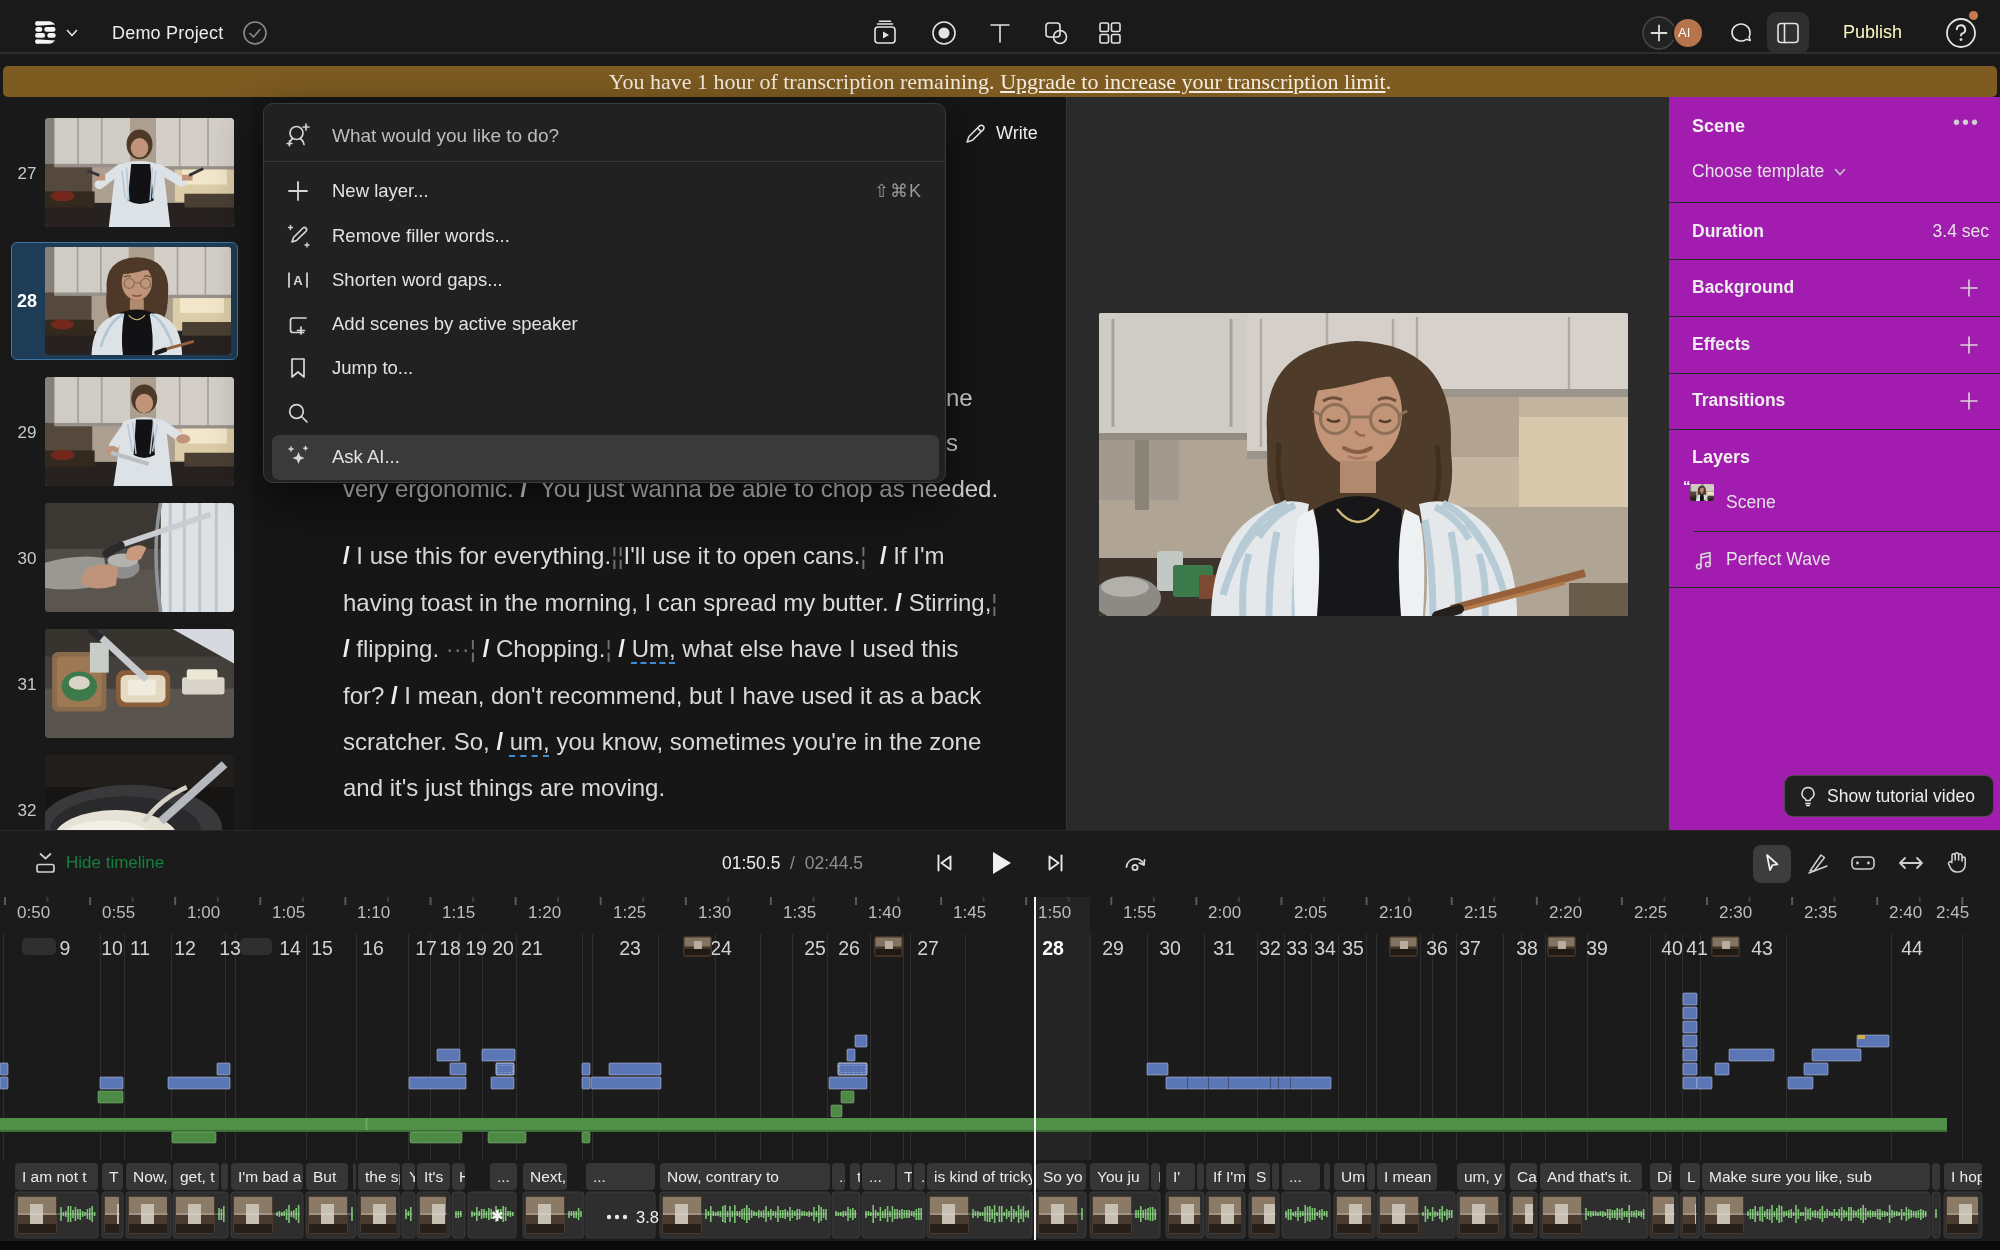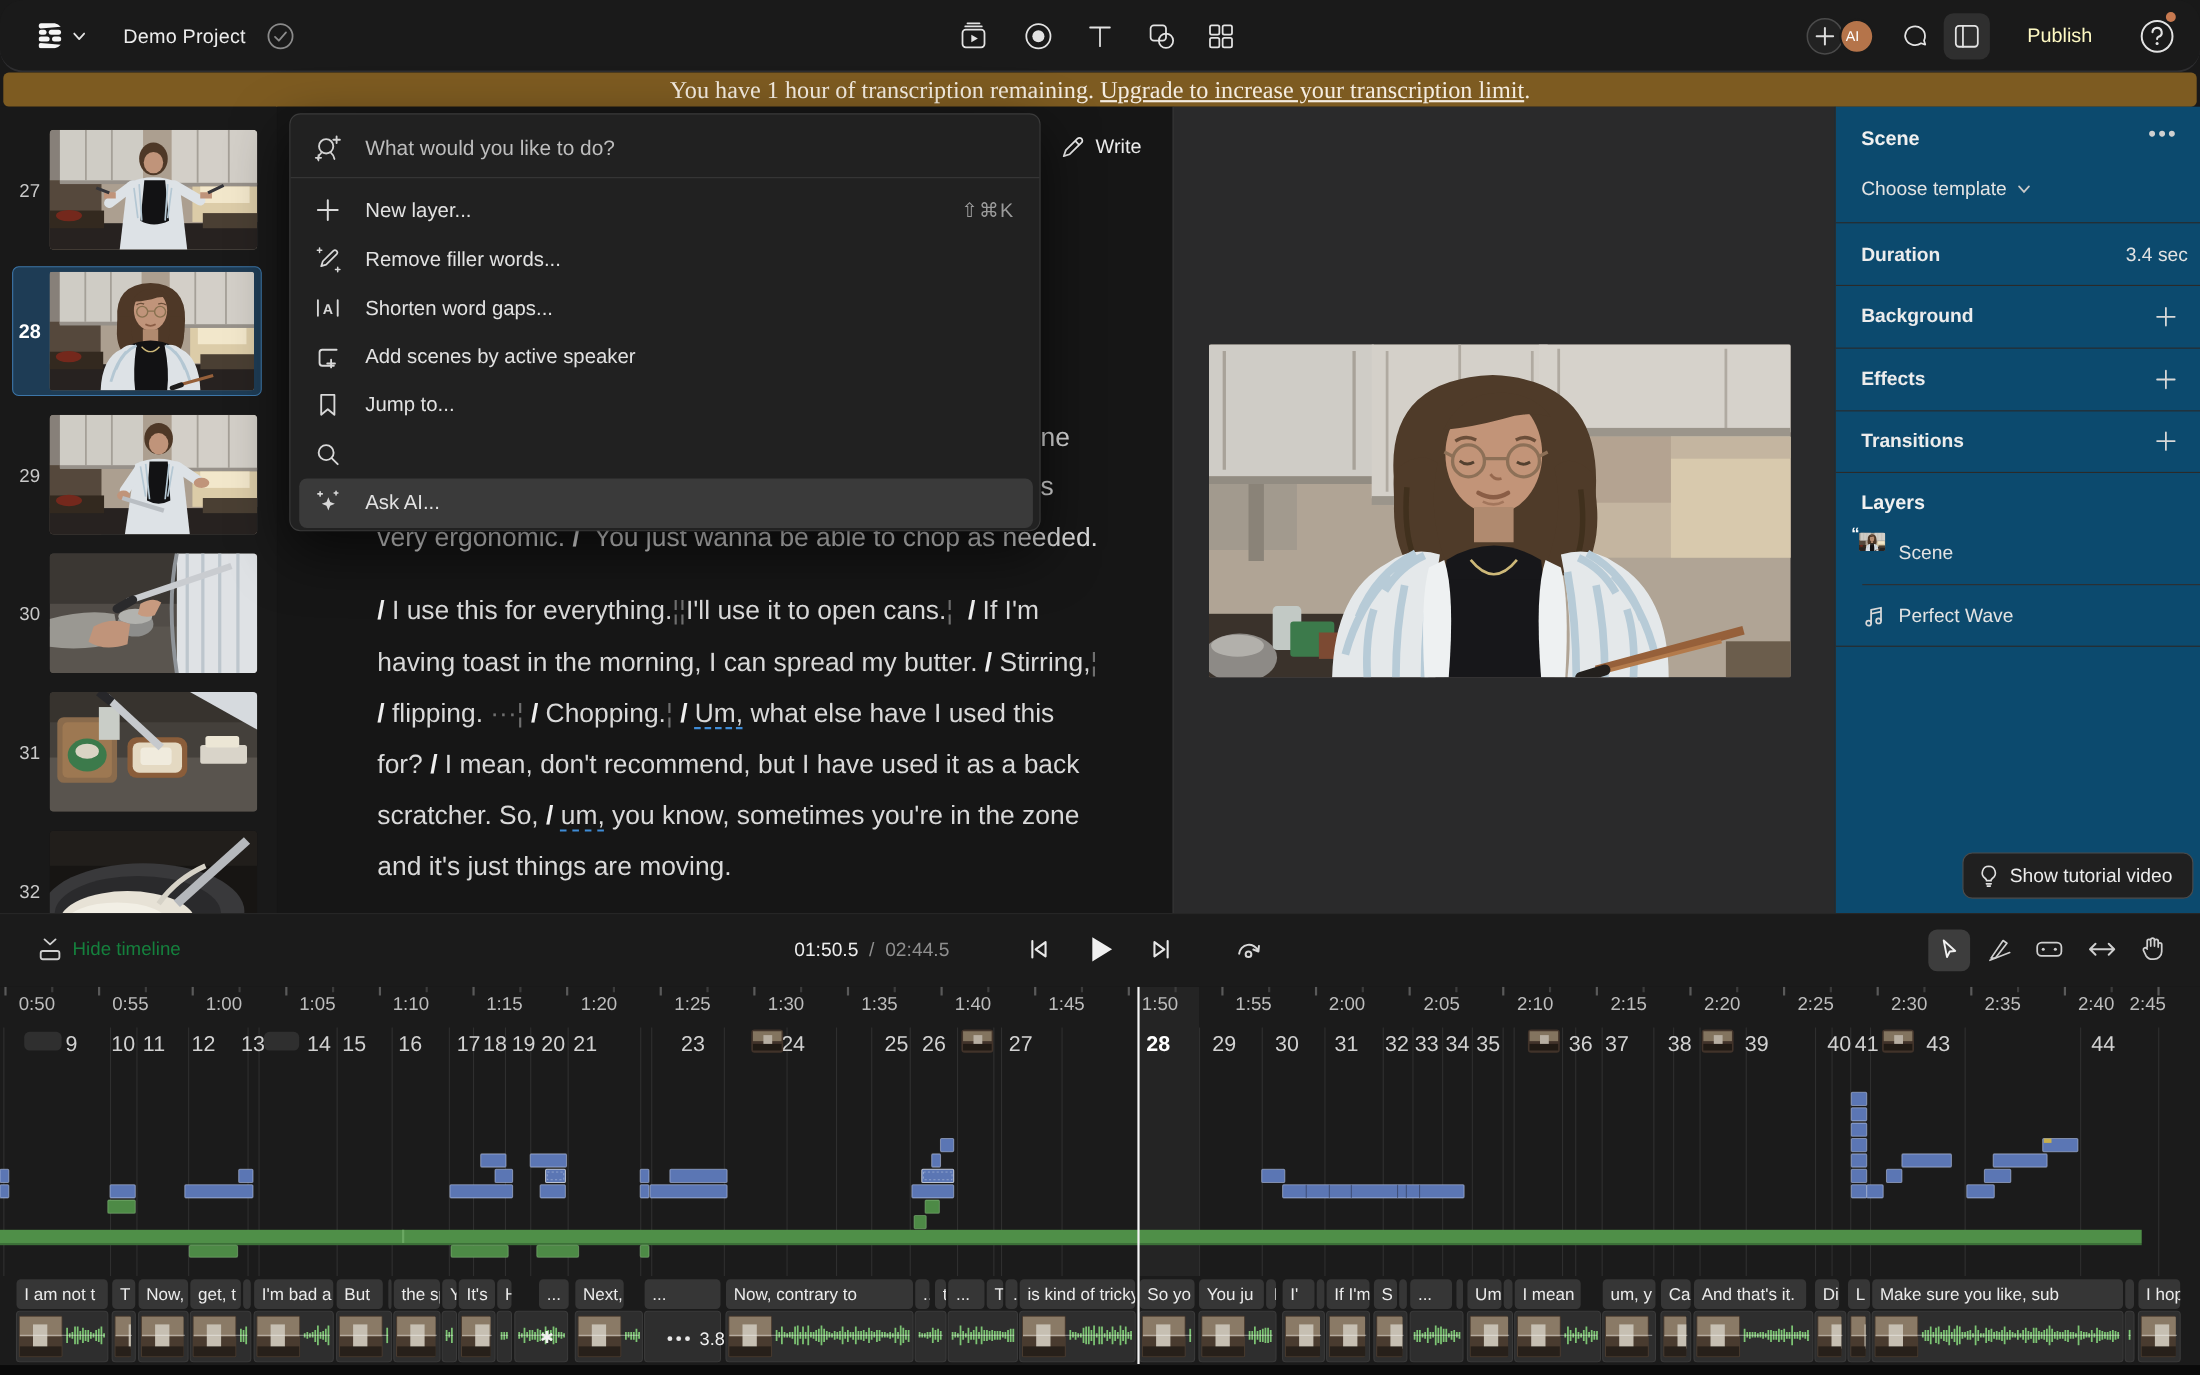--- a/index.html
+++ b/index.html
@@ -7,21 +7,21 @@
     font-family:"Liberation Sans", sans-serif; -webkit-font-smoothing:antialiased; }
   .abs { position:absolute; }
   #app { position:relative; width:2000px; height:1250px; }
   svg { display:block; }
   .ic { stroke:#e3e3e3; fill:none; stroke-width:1.6; stroke-linecap:round; stroke-linejoin:round; }
 </style>
 </head>
 <body>
 <div id="app">
 
-<div class="abs" style="left:0;top:0;width:2000px;height:66px;background:#1a1a1a;border-bottom:2px solid #2e2e30;border-radius:21px;">
+<div class="abs" style="left:0;top:0;width:2000px;height:54px;background:#1a1a1a;border-bottom:2px solid #2e2e30;">
 
   <svg class="abs" style="left:35px;top:21px;" width="21" height="23" viewBox="0 0 21 23">
     <g fill="#f5f5f5">
       <path d="M3.2 0.2 h11.6 a9.5 9.5 0 0 1 5.4 3.2 l-18.4 1.4 a2.4 2.4 0 0 1 1.4 -4.6 z"></path>
       <rect x="0.3" y="6.1" width="7" height="4.6" rx="2.3"></rect>
       <rect x="9.3" y="6.1" width="11.2" height="4.6" rx="2.3"></rect>
       <rect x="0.1" y="12.1" width="10" height="4.6" rx="2.3"></rect>
       <rect x="12.3" y="12.1" width="8.4" height="4.6" rx="2.3"></rect>
       <path d="M3.2 22.8 h11.6 a9.5 9.5 0 0 0 5.4 -3.2 l-18.4 -1.4 a2.4 2.4 0 0 0 1.4 4.6 z"></path>
     </g>
@@ -301,21 +301,21 @@
           <path d="M394 250 q-16 -42 -50 -60 M406 284 q-10 -44 -38 -74 M370 226 q-12 -22 -34 -32 M334 303 q0 -52 -8 -96 M360 303 q0 -46 -8 -84 M386 303 q2 -38 -6 -62" stroke="#b7cbd7" stroke-width="7" fill="none"></path>
           <path d="M214 196 q10 30 4 107 l-22 0 q-4 -70 4 -100 z" fill="#eef1f2"></path>
           <path d="M306 196 q-10 30 -4 107 l22 0 q4 -70 -4 -100 z" fill="#eef1f2"></path>
           <path d="M352 296 L486 260" stroke="#96603a" stroke-width="8"></path>
           <path d="M354 299 L466 270" stroke="#b37a4b" stroke-width="3.5"></path>
           <path d="M338 303 l22 -7" stroke="#23201d" stroke-width="10" stroke-linecap="round"></path>
         </svg>
       </div>
 </div>
 
-<div class="abs" style="left:1668px;top:97px;width:332px;height:733px;background:#0c4a6e;border-left:1px solid #2c2c2c;overflow:hidden;">
+<div class="abs" style="left:1668px;top:97px;width:332px;height:733px;background:#a21caf;border-left:1px solid #2c2c2c;overflow:hidden;">
 <div class="abs" style="left:23px;top:19px;font-size:18px;font-weight:bold;color:#f0f0f0;">Scene</div>
 <div class="abs" style="left:284px;top:14px;font-size:20px;color:#d0d0d0;letter-spacing:2px;">•••</div>
 <div class="abs" style="left:23px;top:64px;font-size:17.5px;color:#e3e3e3;">Choose template</div>
 <svg class="abs" style="left:163px;top:68px" width="16" height="14" viewBox="0 0 16 14">
         <path d="M3.5 4.5 L8 9.5 L12.5 4.5" fill="none" stroke="#c9c9c9" stroke-width="1.6" stroke-linecap="round"></path>
       </svg>
 <div class="abs" style="left:0;top:105px;width:332px;height:1px;background:#2a2a2a;"></div>
 <div class="abs" style="left:23px;top:124px;font-size:17.5px;font-weight:bold;color:#ececec;">Duration</div>
 <div class="abs" style="left:200px;top:124px;width:120px;text-align:right;font-size:17.5px;color:#e3e3e3;">3.4 sec</div>
 <div class="abs" style="left:0;top:162px;width:332px;height:1px;background:#2a2a2a;"></div>

